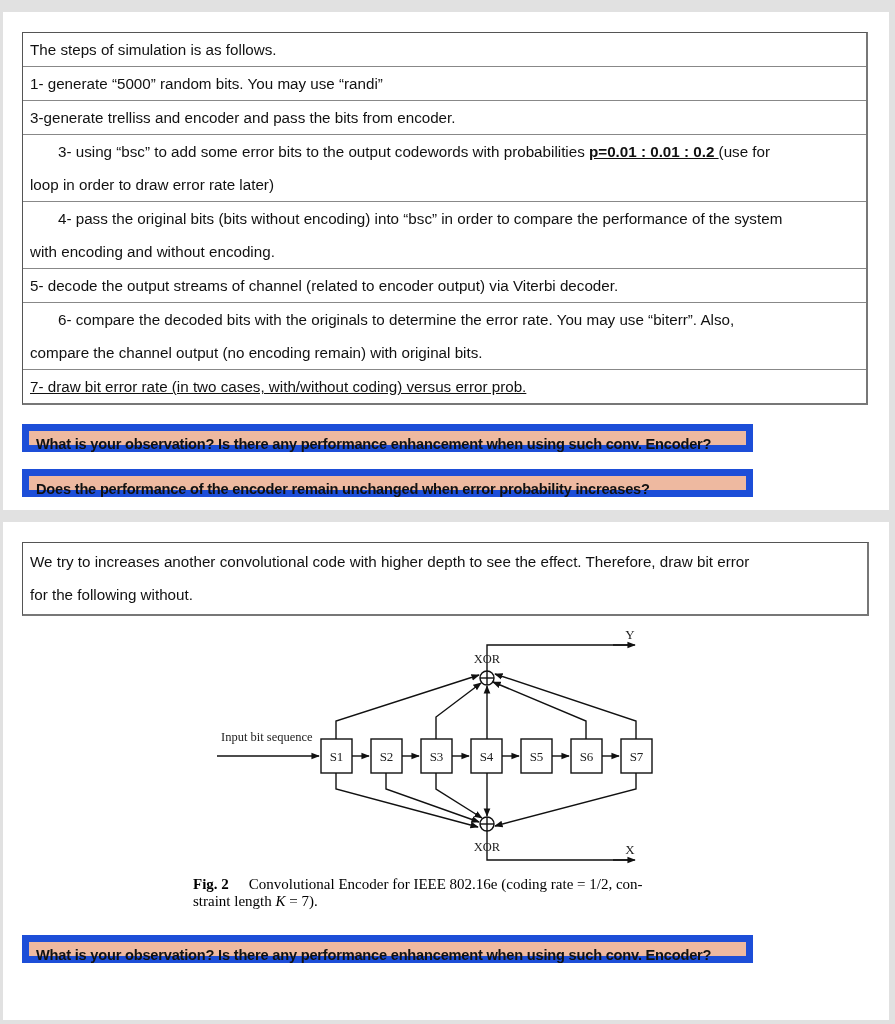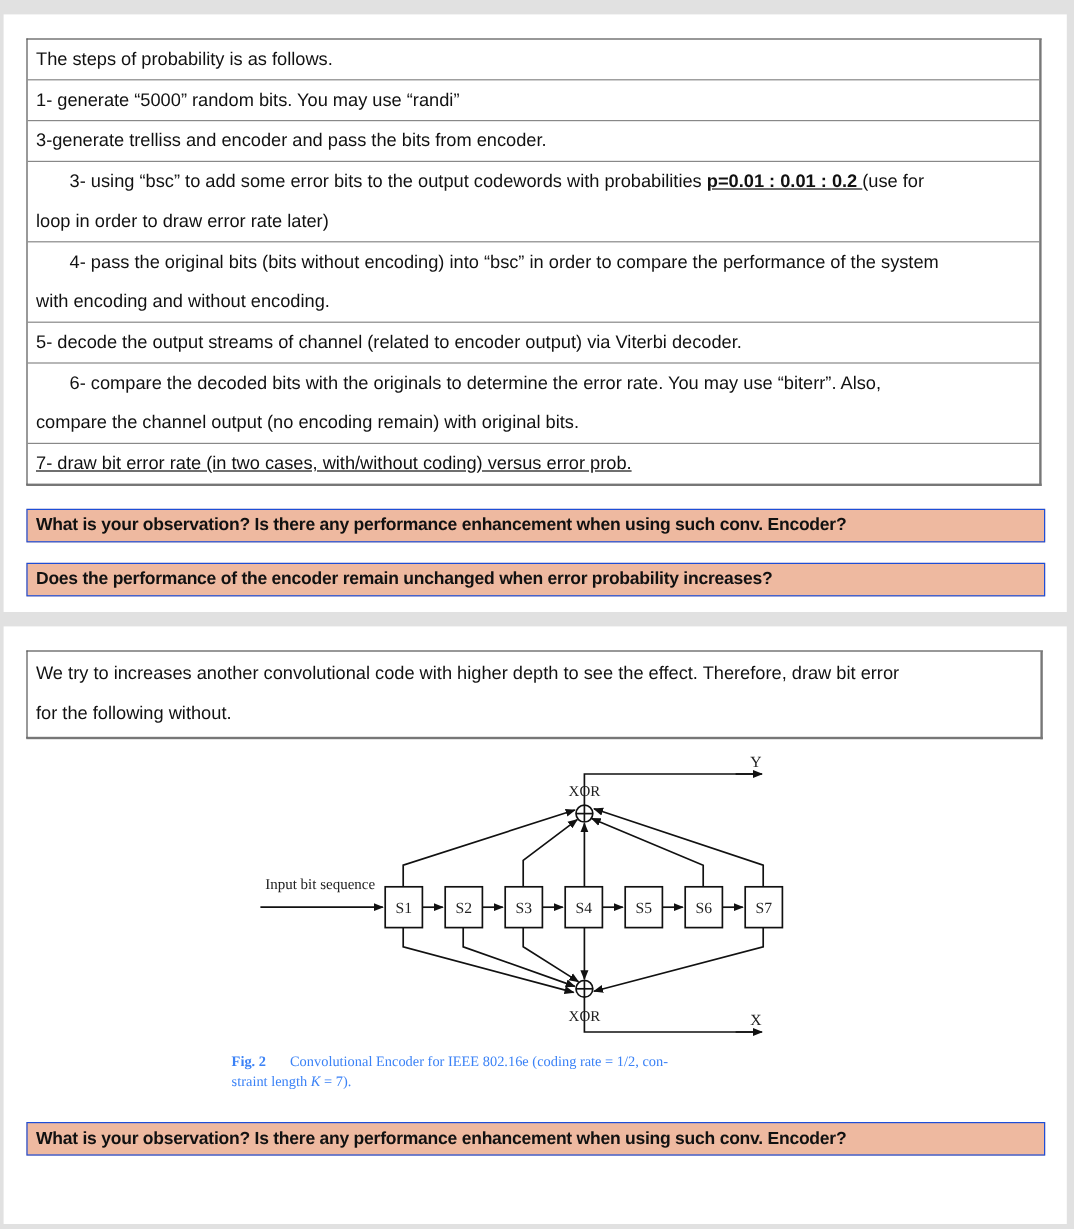--- a/index.html
+++ b/index.html
@@ -34,24 +34,24 @@
     font-size: 15.2px;
     white-space: nowrap;
     border-bottom: 1px solid #888;
   }
   .steps-line.no-sep { border-bottom: none; margin-left: 28px; }
   .steps-line:last-child { border-bottom: none; text-decoration: underline; }
   .emph { font-weight: bold; text-decoration: underline; }
 
   .question {
     position: absolute;
-    left: 19px; width: 849px; height: 28px;
+    left: 19px; width: 731px; height: 28px;
     box-sizing: border-box;
     background: #eeb9a0;
-    border: 1px solid #1d4ed8;
+    border: 7px solid #1d4ed8;
     font-weight: bold;
     font-size: 14.6px;
     line-height: 27px;
     padding-left: 7px;
     white-space: nowrap;
     letter-spacing: -0.2px;
   }
   #q1 { top: 412px; }
   #q2 { top: 457px; }
   #q3 { top: 413px; }
@@ -76,33 +76,33 @@
     position: absolute;
     left: 190px; top: 100px; width: 480px; height: 250px;
   }
   .diagram svg { width: 480px; height: 250px; display: block; }
   .dtext { font-family: "Liberation Serif", "DejaVu Serif", serif; fill: #222; }
 
   .caption {
     position: absolute;
     left: 190px; top: 354px; width: 520px;
     font-family: "Liberation Serif", "DejaVu Serif", serif;
-    font-size: 12px;
+    font-size: 15px;
     line-height: 17px;
-    color: #3b82f6;
+    color: #000000;
   }
   .caption .fig { font-weight: bold; margin-right: 20px; }
   .caption .kvar { font-style: italic; }
 </style>
 </head>
 <body>
 
 <div class="page" id="page1">
   <div class="steps-box">
-    <div class="steps-line">The steps of probability is as follows.</div>
+    <div class="steps-line">The steps of simulation is as follows.</div>
     <div class="steps-line">1- generate “5000” random bits. You may use “randi”</div>
     <div class="steps-line">3-generate trelliss and encoder and pass the bits from encoder.</div>
     <div class="steps-line no-sep">
       <span>3- using “bsc” to add some error bits to the output codewords with probabilities </span><span class="emph">p=0.01 : 0.01 : 0.2 </span><span>(use for</span>
     </div>
     <div class="steps-line">loop in order to draw error rate later)</div>
     <div class="steps-line no-sep">4- pass the original bits (bits without encoding) into “bsc” in order to compare the performance of the system</div>
     <div class="steps-line">with encoding and without encoding.</div>
     <div class="steps-line">5- decode the output streams of channel (related to encoder output) via Viterbi decoder.</div>
     <div class="steps-line no-sep">6- compare the decoded bits with the originals to determine the error rate. You may use “biterr”. Also,</div>

